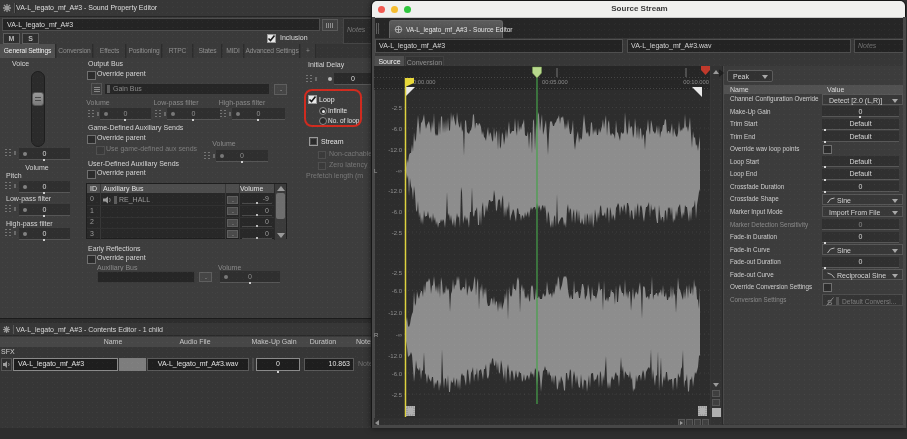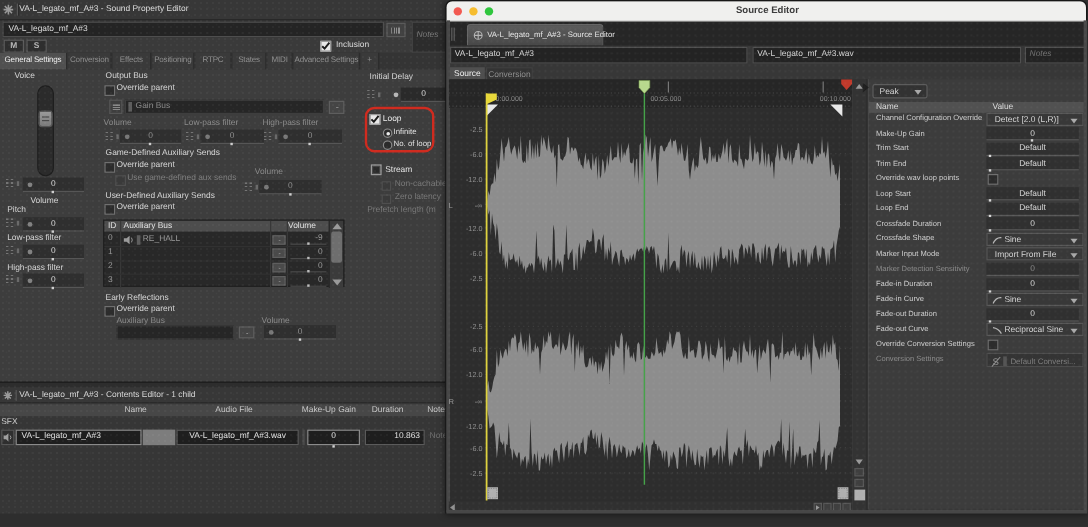--- a/index.html
+++ b/index.html
@@ -256,21 +256,21 @@
 <div class="abs" style="left:277px;top:371px;width:2px;height:2px;background:#d0d0d0;"></div>
 <div class="abs" style="left:304px;top:358px;width:50px;height:13px;background:#1e1e1e;border:1px solid #5a5a5a;"></div>
 <div class="abs" style="left:304px;top:360px;width:46px;text-align:right;font-size:7px;color:#e2e2e2;">10.863</div>
 <div style="position:absolute;left:358px;top:360px;font-size:7px;color:#6f6f6f;font-weight:normal;white-space:nowrap;">Notes</div>
 <div class="abs" style="left:0;top:428px;width:907px;height:11px;background:#2e2e2e;z-index:4;"></div>
 <div class="abs" style="left:371px;top:0;width:535px;height:428px;background:#373737;border:1px solid #161616;border-radius:6px 6px 0 0;z-index:10;box-shadow:0 0 6px rgba(0,0,0,.55);overflow:hidden;">
     <div style="position:absolute;left:0;top:0;width:535px;height:17px;background:#f0f0ee;border-bottom:1px solid #c9c9c9;">
       <div style="position:absolute;left:6px;top:5px;width:7px;height:7px;border-radius:50%;background:#f25a51;"></div>
       <div style="position:absolute;left:19px;top:5px;width:7px;height:7px;border-radius:50%;background:#f6bd2f;"></div>
       <div style="position:absolute;left:32px;top:5px;width:7px;height:7px;border-radius:50%;background:#2fc63d;"></div>
-      <div style="position:absolute;left:0;top:3px;width:100%;text-align:center;font-size:8px;font-weight:bold;color:#3c3c3c;">Source Editor</div>
+      <div style="position:absolute;left:0;top:3px;width:100%;text-align:center;font-size:8px;font-weight:bold;color:#3c3c3c;">Source Stream</div>
     </div>
     <div style="position:absolute;left:0;top:17px;width:535px;height:20px;background:#262626;"></div>
     <div style="position:absolute;left:4px;top:22px;width:3px;height:11px;border-left:1px solid #5f5f5f;border-right:1px solid #5f5f5f;"></div>
     <div style="position:absolute;left:17px;top:19px;width:114px;height:18px;background:linear-gradient(#5c5c5c,#474747);border:1px solid #666;border-bottom:none;border-radius:3px 3px 0 0;">
       <svg width="9" height="9" viewBox="0 0 10 10" style="position:absolute;left:4px;top:4px;">
         <circle cx="5" cy="5" r="3.6" fill="none" stroke="#b5b5b5" stroke-width="1"></circle>
         <path d="M5 1.4 L5 8.6 M1.4 5 L8.6 5" stroke="#b5b5b5" stroke-width="1"></path>
       </svg>
       <div style="position:absolute;left:16px;top:5px;font-size:6.5px;color:#e5e5e5;white-space:nowrap;">VA-L_legato_mf_A#3 - Source Editor</div>
     </div>

